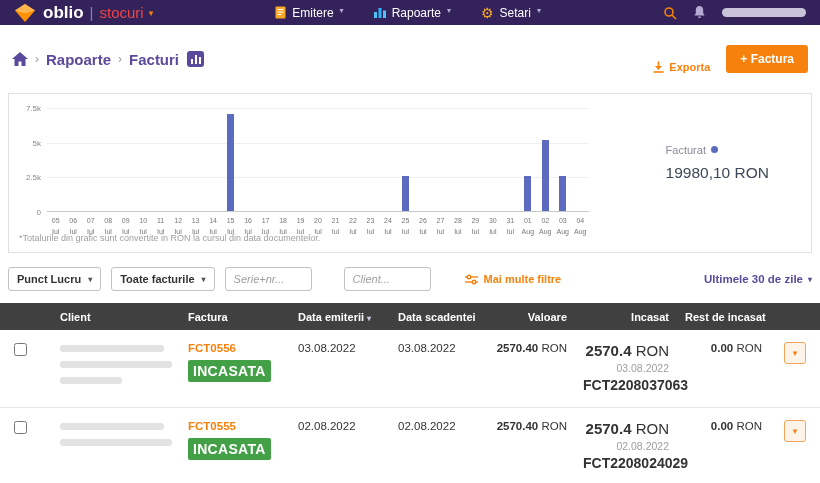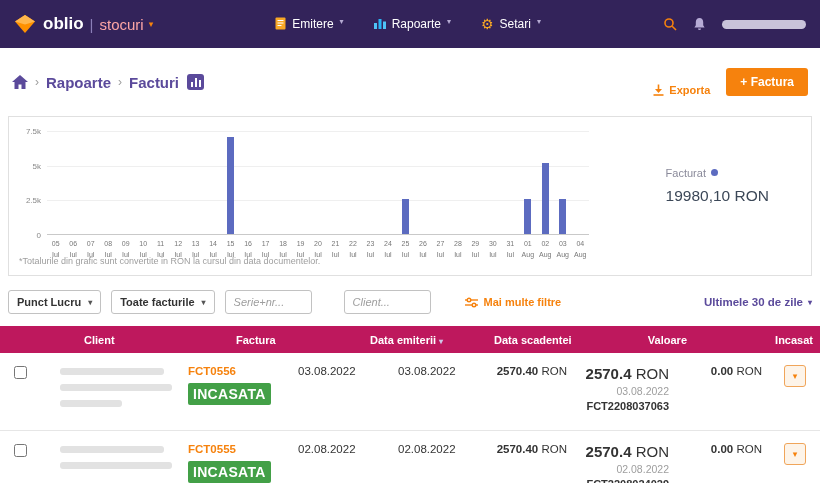--- a/index.html
+++ b/index.html
@@ -1,25 +1,25 @@
 <!DOCTYPE html>
 <html><head>
 <meta charset="utf-8">
 <style>
   * { margin:0; padding:0; box-sizing:border-box; }
   html,body { width:820px; height:483px; overflow:hidden; background:#fff;
               font-family:"Liberation Sans", sans-serif; }
 
   
-  .navbar { height:48px; background:#33235a; display:flex; align-items:center; padding:0 14px; }
+  .navbar { height:25px; background:#33235a; display:flex; align-items:center; padding:0 14px; }
   .brand { display:flex; align-items:center; cursor:pointer; }
   .brand svg { margin-right:7px; }
   .brand-text { color:#fff; font-size:17px; font-weight:bold; }
   .brand-sep { color:#8b7fb8; font-weight:normal; margin:0 6px; font-size:15px; }
-  .brand-suffix { color:#fca5a5; font-size:15px; font-weight:normal; }
+  .brand-suffix { color:#ef4444; font-size:15px; font-weight:normal; }
   .brand-caret { color:#f6820d; font-size:9px; margin-left:5px; }
   .nav-menu { display:flex; gap:30px; margin:0 auto; }
   .nav-item { color:#fff; font-size:12px; display:flex; gap:6px; cursor:pointer; }
   .nav-caret { color:#b5aad2; font-size:8px; }
   .gear-glyph { color:#f9a825; font-size:14px; line-height:1; }
   .nav-right { display:flex; align-items:center; gap:16px; }
   .nav-pill { width:84px; height:9px; border-radius:5px; background:#c9c3da; }
 
   
   .breadcrumb-row { display:flex; align-items:center; padding:20px 12px 12px; }
@@ -62,39 +62,39 @@
   .finput::placeholder { color:#9e9e9e; font-style:italic; }
   .finput.client { margin-left:22px; }
   .more-filters { display:flex; align-items:center; gap:6px; color:#f6820d; font-size:11px; font-weight:bold;
                   margin-left:24px; cursor:pointer; }
   .date-range { margin-left:auto; color:#5b4a9b; font-size:11.5px; font-weight:bold; display:flex;
                 align-items:center; gap:5px; cursor:pointer; }
   .date-range .sel-caret { font-size:8px; }
 
   
   .grid-cols { display:grid; grid-template-columns:44px 136px 110px 100px 95px 90px 102px 93px 50px; }
-  .table-header { background:#be185d; height:27px; align-items:center; color:#fff;gap:24px; }
+  .table-header { background:#404040; height:27px; align-items:center; color:#fff; }
   .th { font-size:11px; font-weight:bold; padding:0 8px; white-space:nowrap; }
   .th.client { padding-left:16px; }
   .th.right { text-align:right; }
   .sort-caret { font-size:8px; color:#cfc8e8; margin-left:3px; }
   .trow { border-bottom:1px solid #e6e6e6; padding:12px 0 14px; align-items:start; min-height:66px; }
   .cell { padding:0 8px; font-size:11.5px; color:#333; }
   .cell.right { text-align:right; }
   .cb-cell { padding-left:14px; padding-top:1px; }
   .cb-cell input { width:13px; height:13px; cursor:pointer; }
   .skel { height:7px; background:#e2e2e2; border-radius:3px; margin-bottom:9px; }
   .skel.s1 { width:104px; } .skel.s2 { width:112px; } .skel.s3 { width:62px; }
   .cell.client-cell { padding-left:16px; padding-top:3px; }
   .invoice-link { color:#f6820d; font-weight:bold; font-size:11.5px; cursor:pointer; display:inline-block; }
   .badge { display:inline-block; background:#43a047; color:#fff; font-size:14px; font-weight:bold;
            padding:3px 5px; border-radius:2px; margin-top:6px; letter-spacing:.3px; }
   .incasat-line1 { font-size:15px; }
   .incasat-date { color:#9e9e9e; font-size:10.5px; margin-top:3px; }
-  .incasat-ref { font-weight:bold; font-size:11px; margin-top:3px; color:#333; }
+  .incasat-ref { font-weight:bold; font-size:14px; margin-top:3px; color:#333; }
   .row-action { width:22px; height:22px; border:1px solid #f0a55a; background:#fdf4e9; color:#f6820d;
                 border-radius:3px; font-size:9px; display:flex; align-items:center; justify-content:center;
                 cursor:pointer; margin:0 auto; font-family:inherit; }
 </style>
 </head>
 <body>
 
 <div class="navbar">
   <div class="brand">
     <svg width="22" height="20" viewBox="0 0 22 20">

